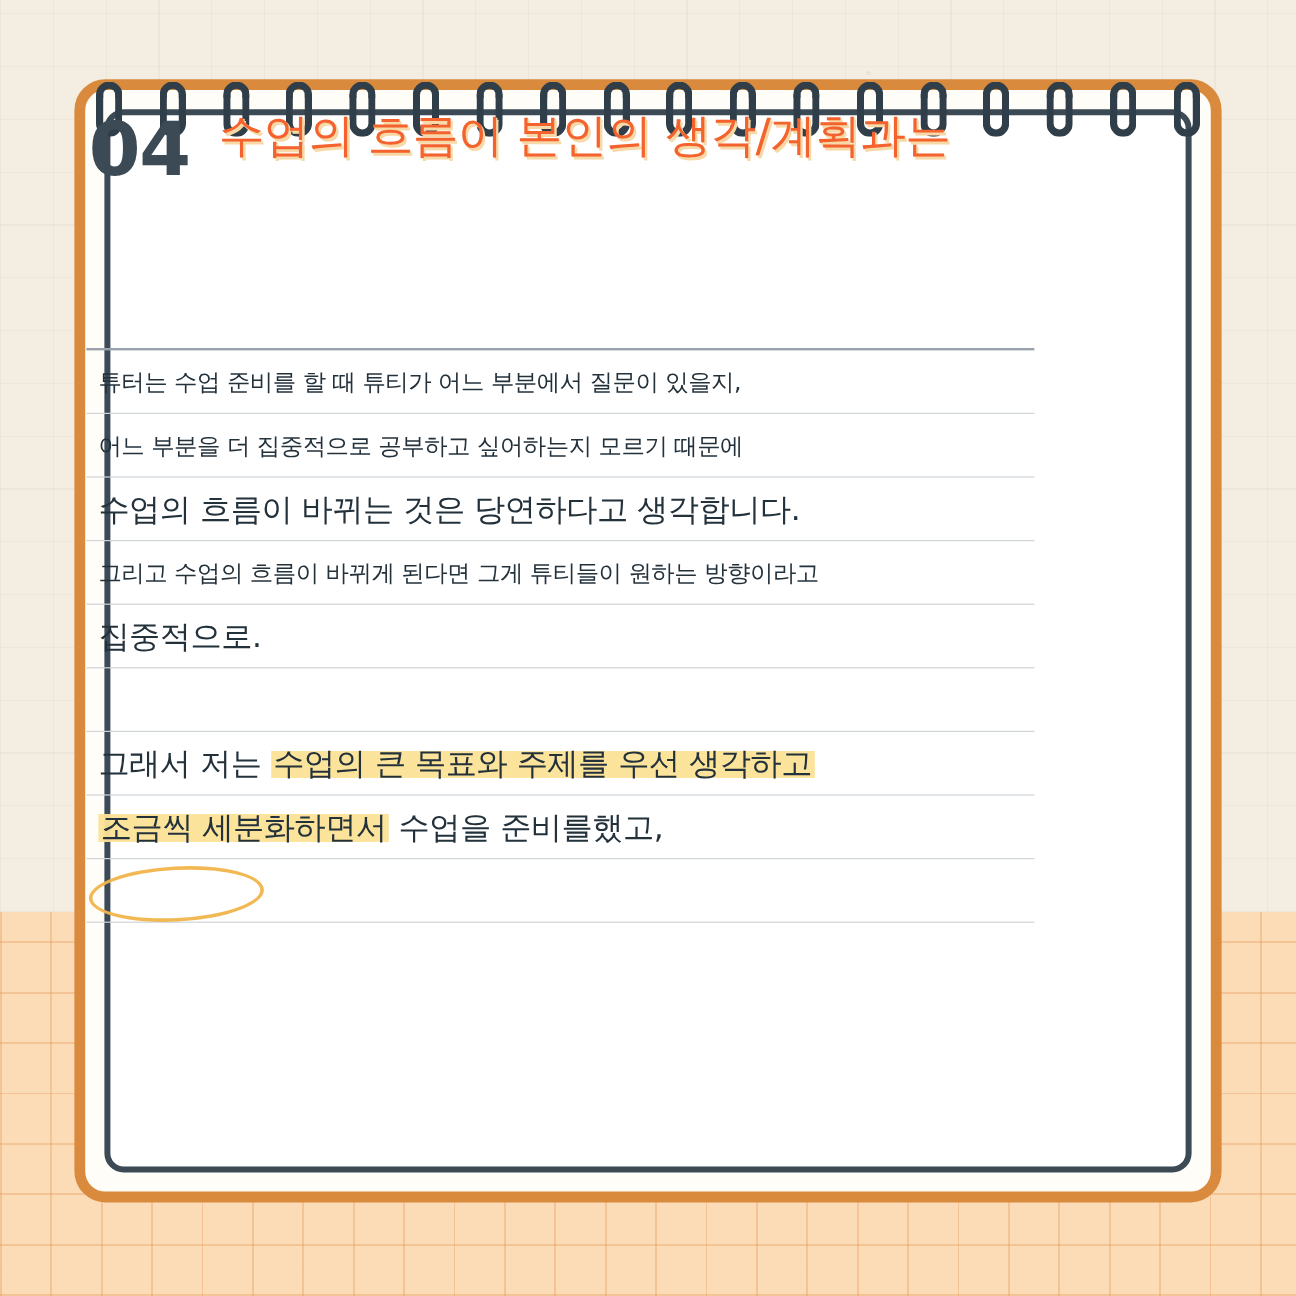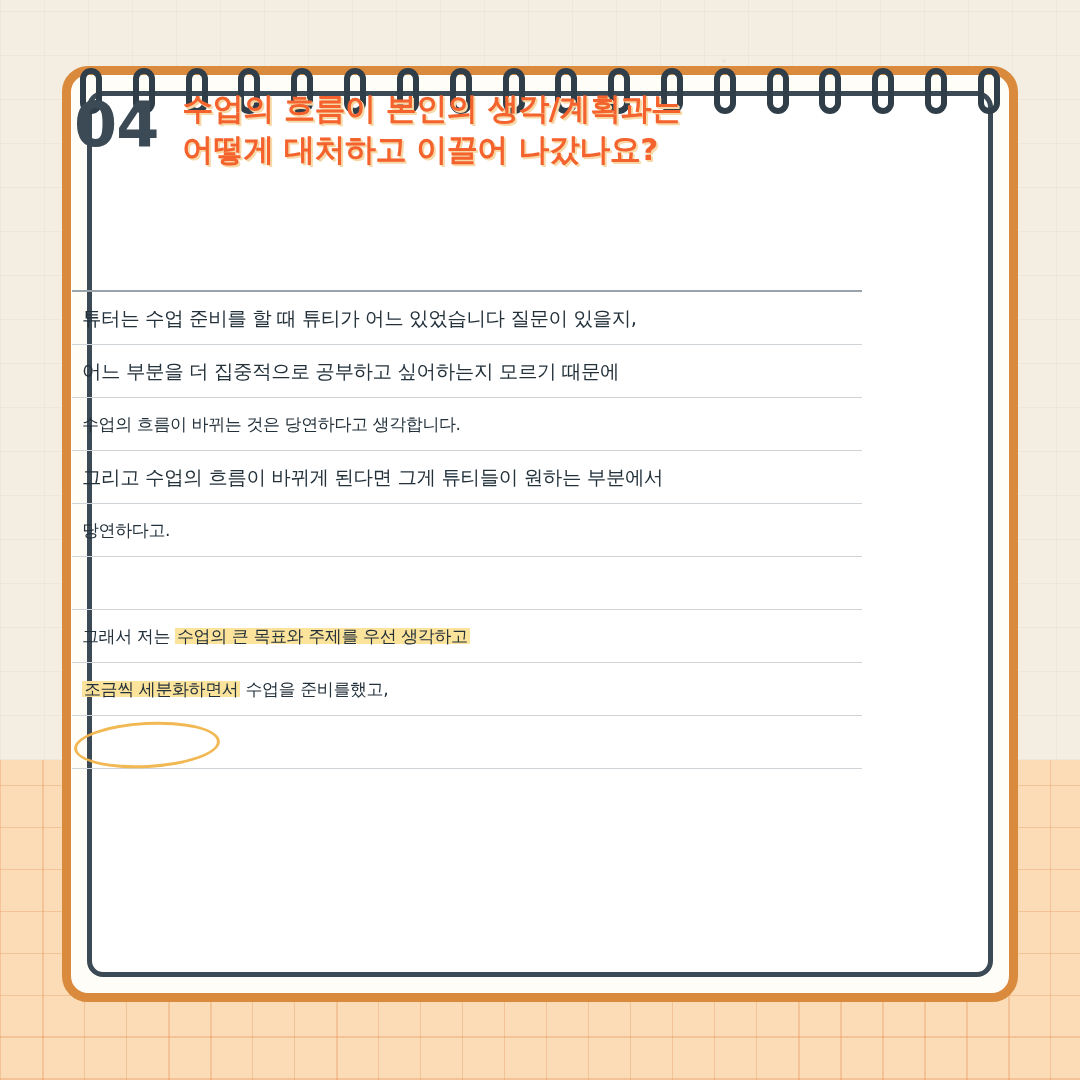--- a/index.html
+++ b/index.html
@@ -125,23 +125,23 @@
     font-weight: bold;
     font-size: 62px;
     line-height: 1;
     color: #3b4a55;
     letter-spacing: -1px;
     margin-right: 24px;
     padding-top: 6px;
   }
   .q-title {
     font-family: "DejaVu Sans", sans-serif;
-    font-weight: bold;
+    font-weight: normal;
     color: #f4622d;
-    font-size: 31px;
+    font-size: 38px;
     line-height: 1.32;
     letter-spacing: -0.5px;
     text-shadow:
       1px 1px 0 #f7d9a8,
       2px 2px 0 #f7d9a8;
   }
   .q-title div { white-space: nowrap; }
 
   
   .body-lines {
@@ -156,21 +156,21 @@
   .line {
     position: relative;
     height: 53px;
     border-bottom: 1px solid #cfd4d8;
     display: flex;
     align-items: center;
     box-sizing: border-box;
   }
   .line .txt {
     font-family: "DejaVu Sans", sans-serif;
-    font-size: 17px;
+    font-size: 26px;
     color: #23313b;
     letter-spacing: -0.4px;
     padding-left: 10px;
     white-space: nowrap;
     position: relative;
     z-index: 2;
   }
   .line.small .txt { font-size: 19.5px; }
   .line.empty .txt { color: transparent; }
 
@@ -224,40 +224,39 @@
       <div class="ring"></div>
       <div class="ring"></div>
       <div class="ring"></div>
       <div class="ring"></div>
     </div>
 
   <div class="header">
     <div class="q-number">04</div>
     <div class="q-title" id="q-title">
         <div>수업의 흐름이 본인의 생각/계획과는</div>
-        <div>어떻게 대처하고 이끌어 나갔나요?</div>
       </div>
   </div>
 
   <div class="body-lines" id="body-lines">
     <div class="rule-top"></div>
   <div class="line small">
-        <span class="txt">튜터는 수업 준비를 할 때 튜티가 어느 있었습니다 질문이 있을지,</span>
+        <span class="txt">튜터는 수업 준비를 할 때 튜티가 어느 부분에서 질문이 있을지,</span>
       </div>
       <div class="line small">
         <span class="txt">어느 부분을 더 집중적으로 공부하고 싶어하는지 모르기 때문에</span>
       </div>
       <div class="line">
         <span class="txt">수업의 흐름이 바뀌는 것은 당연하다고 생각합니다.</span>
       </div>
       <div class="line small">
-        <span class="txt">그리고 수업의 흐름이 바뀌게 된다면 그게 튜티들이 원하는 부분에서</span>
-      </div>
-      <div class="line">
-        <span class="txt">당연하다고.</span>
+        <span class="txt">그리고 수업의 흐름이 바뀌게 된다면 그게 튜티들이 원하는 방향이라고</span>
+      </div>
+      <div class="line">
+        <span class="txt">집중적으로.</span>
       </div>
       <div class="line empty">
         <span class="txt"></span>
       </div>
       <div class="line">
         <span class="txt">그래서 저는 <span class="hl">수업의 큰 목표와 주제를 우선 생각하고</span></span>
       </div>
       <div class="line">
         <span class="txt"><span class="hl">조금씩 세분화하면서</span> 수업을 준비를했고,</span>
       </div>

